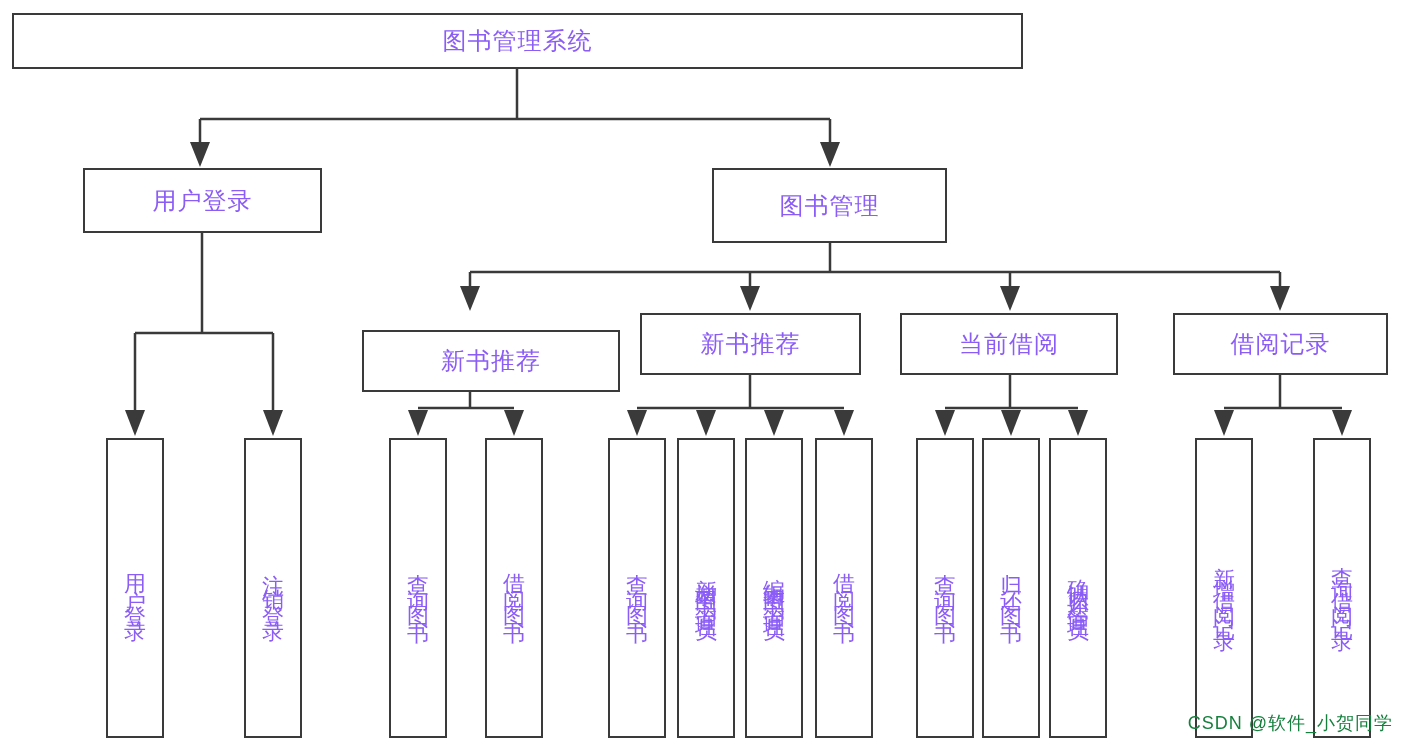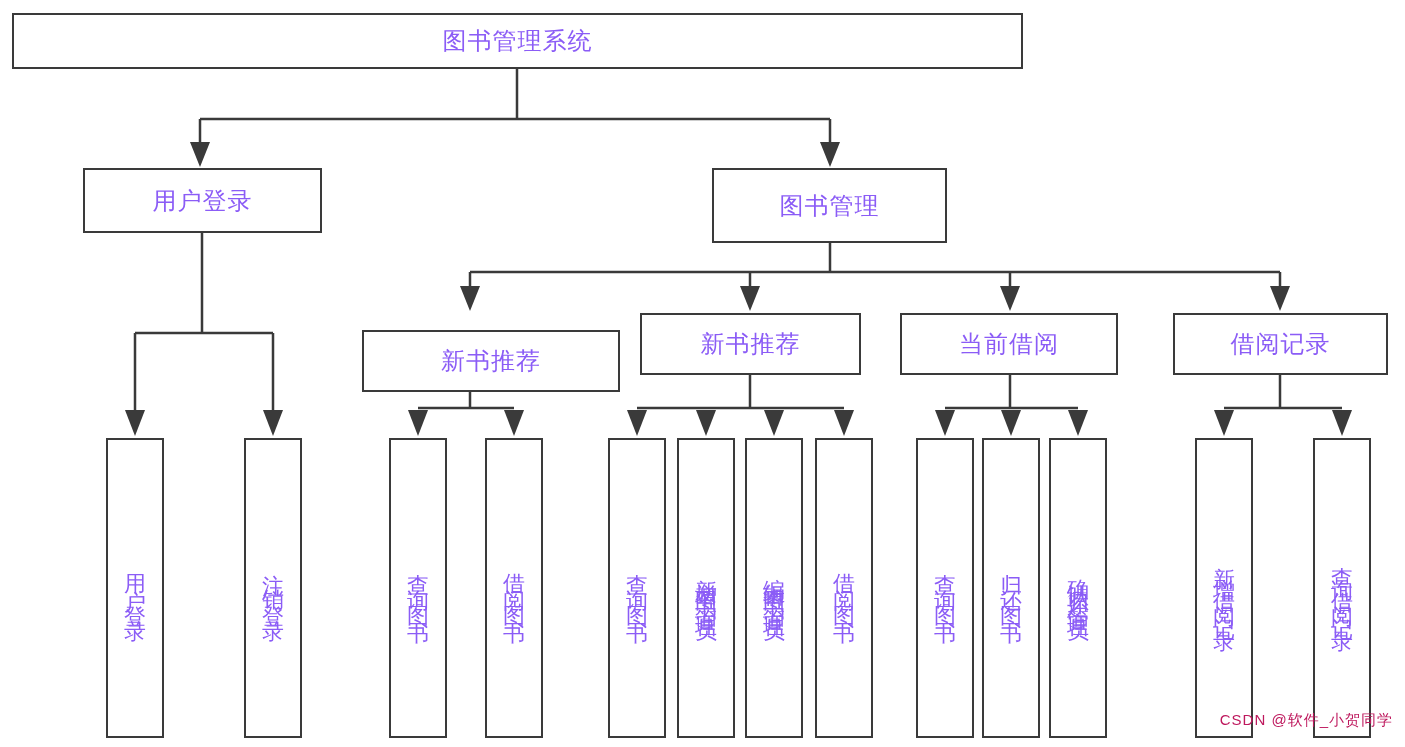--- a/index.html
+++ b/index.html
@@ -35,22 +35,22 @@
     font-size: 22px;
     white-space: normal;
   }
   .v4 { letter-spacing: 16px; }
   .v6 { letter-spacing: 13px; }
   .v9 { letter-spacing: 6px; }
   .watermark {
     position: absolute;
     right: 12px;
     top: 711px;
-    font-size: 15px;
-    color: #be185d;
+    font-size: 18px;
+    color: #15803d;
     letter-spacing: 1px;
   }
 </style>
 </head>
 <body>
 
 <div class="canvas">
 
   <svg class="connectors" width="1405" height="747" viewBox="0 0 1405 747">
     <g stroke="#3a3a3a" stroke-width="2.5" fill="none">

